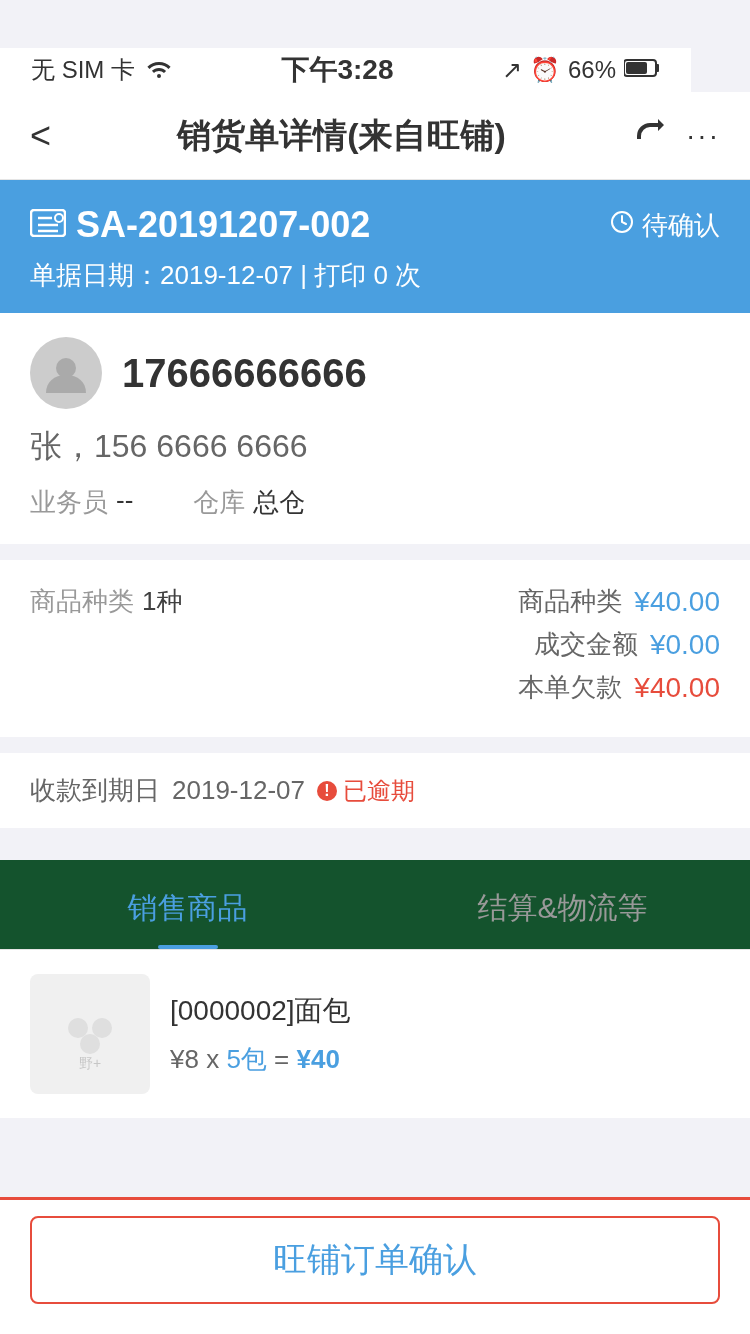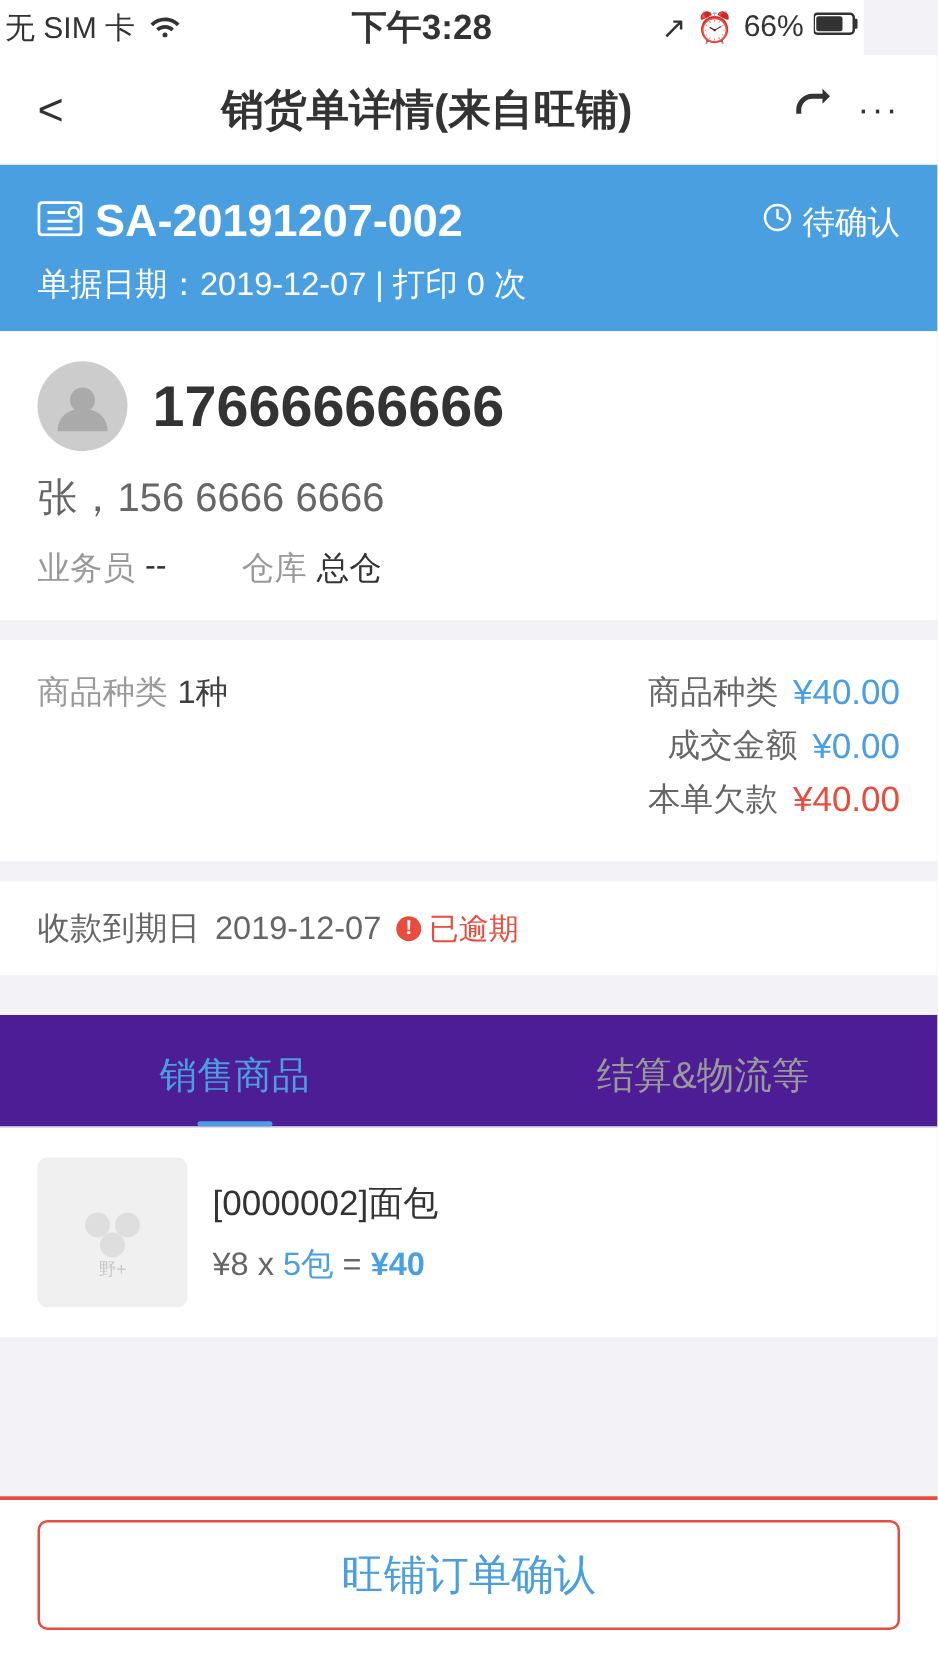--- a/index.html
+++ b/index.html
@@ -15,23 +15,24 @@
     }
 
     
     .status-bar {
       width: 691px;
       height: 44px;
       background: #fff;
       display: flex;
       align-items: center;
       justify-content: space-between;
-      padding: 0 4px;
+      padding: 0 31px;
       font-size: 24px;
       font-weight: 500;
+      margin-top: 48px;
     }
     .status-left { display: flex; align-items: center; gap: 10px; }
     .status-center { font-size: 28px; font-weight: 600; }
     .status-right { display: flex; align-items: center; gap: 8px; font-size: 24px; }
 
     
     .nav-bar {
       width: 750px;
       height: 88px;
       background: #fff;
@@ -103,21 +104,21 @@
       height: 72px;
       border-radius: 50%;
       background: #ccc;
       display: flex;
       align-items: center;
       justify-content: center;
       overflow: hidden;
     }
     .avatar svg { width: 50px; height: 50px; }
     .customer-phone {
-      font-size: 46px;
+      font-size: 40px;
       font-weight: 600;
       color: #333;
     }
     .customer-name {
       color: #666;
       font-size: 32px;
       margin-bottom: 16px;
     }
     .customer-meta {
       display: flex;
@@ -196,21 +197,21 @@
       display: inline-flex;
       align-items: center;
       justify-content: center;
       color: #fff;
       font-size: 16px;
       font-weight: bold;
     }
 
     
     .tabs-container {
-      background: #4c1d95;
+      background: #14532d;
       margin-top: 16px;
       display: flex;
       border-bottom: 1px solid #e5e5e5;
     }
     .tab-item {
       flex: 1;
       text-align: center;
       padding: 28px 0 20px;
       font-size: 30px;
       color: #999;

